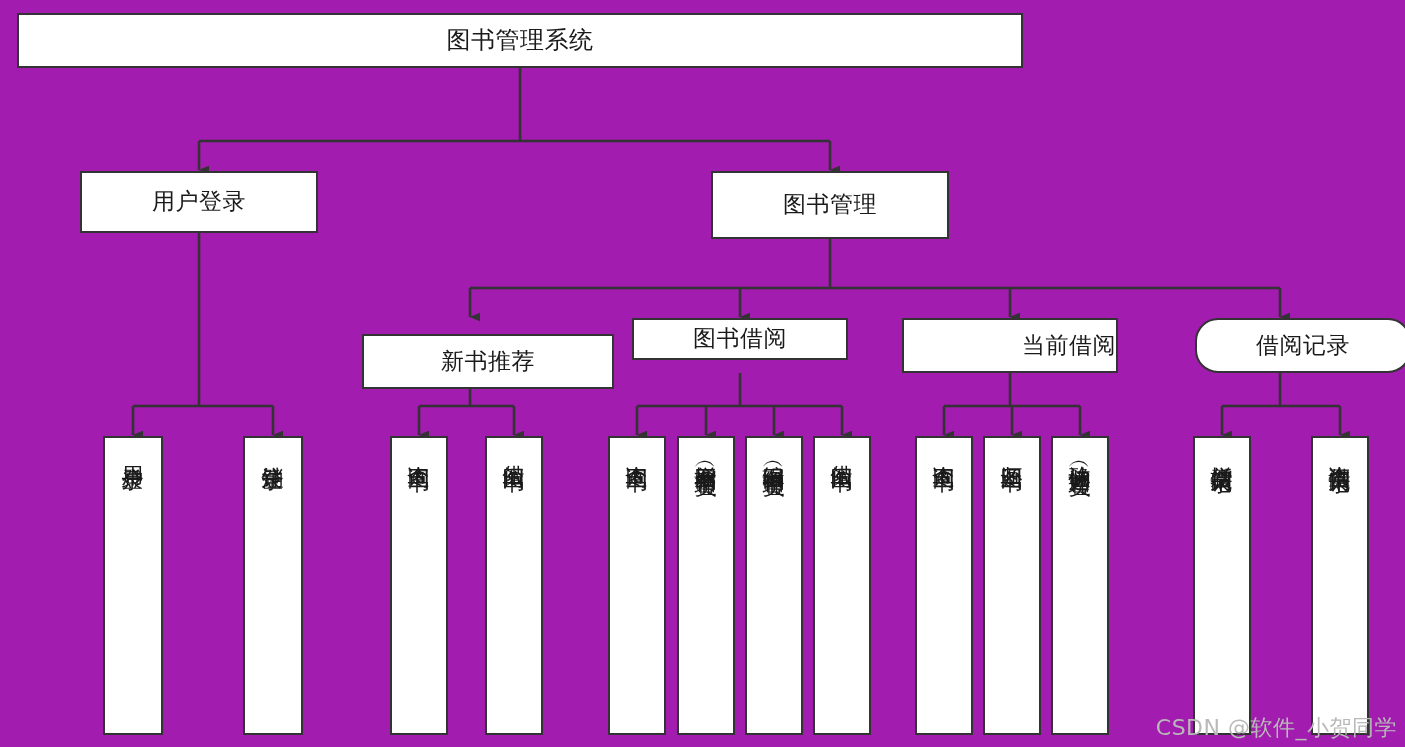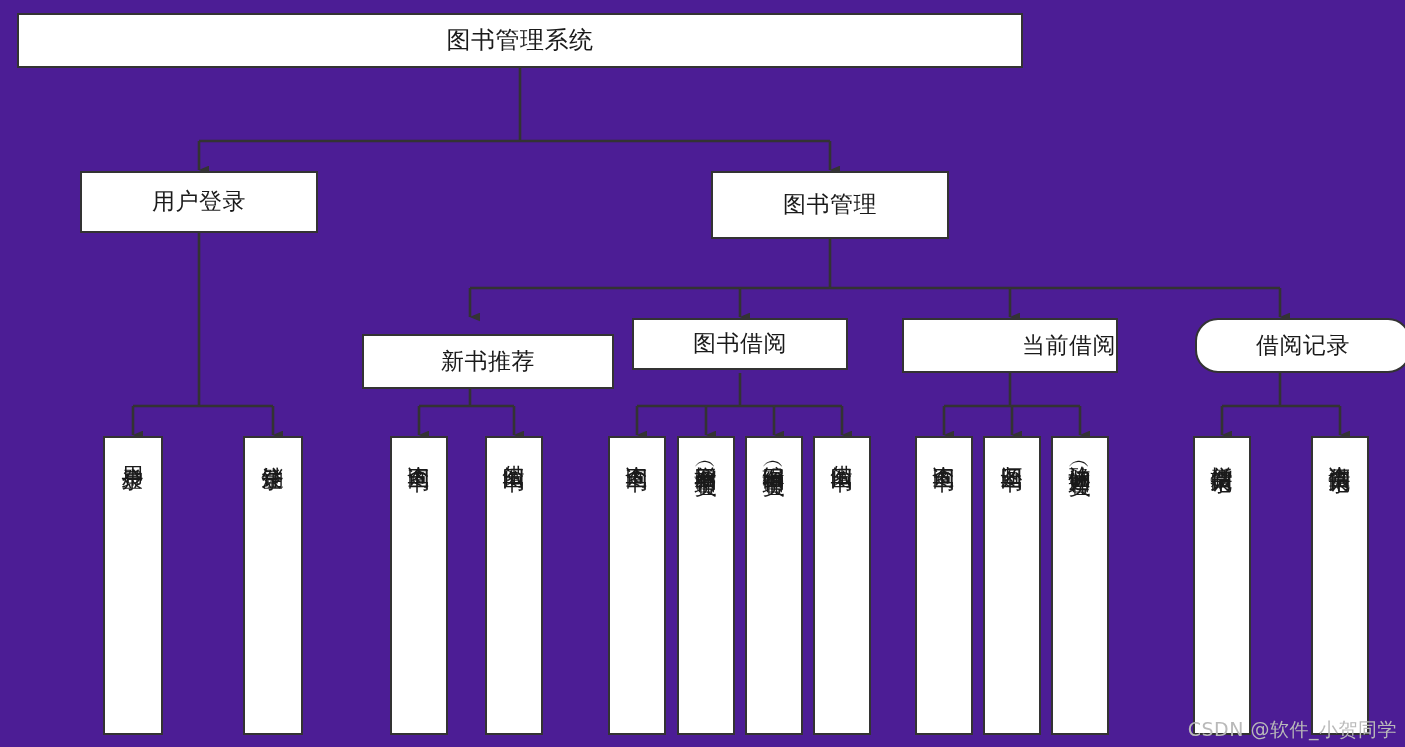--- a/index.html
+++ b/index.html
@@ -8,21 +8,21 @@
     padding: 0;
     background: #ffffff;
   }
   body {
     font-family: "DejaVu Sans", "Liberation Sans", sans-serif;
   }
   #diagram-root {
     position: relative;
     width: 1405px;
     height: 747px;
-    background: #4c1d95;
+    background: #a21caf;
     overflow: hidden;
   }
   #edges-svg {
     position: absolute;
     left: 0;
     top: 0;
     width: 1405px;
     height: 747px;
     pointer-events: none;
   }
@@ -61,21 +61,21 @@
     text-orientation: upright;
     font-size: 22px;
     line-height: 1.05;
     letter-spacing: 1.5px;
     white-space: nowrap;
   }
   #watermark {
     position: absolute;
     right: 8px;
     bottom: 4px;
-    font-size: 19px;
+    font-size: 22px;
     color: #b9b9b9;
     letter-spacing: 0.5px;
     white-space: nowrap;
     font-family: "DejaVu Sans", "Liberation Sans", sans-serif;
   }
 </style>
 </head>
 <body>
 
 <div id="diagram-root">
@@ -129,21 +129,21 @@
       </div>
       <div class="node horizontal" style="left: 80px; top: 171px; width: 238px; height: 62px;">
         <span class="node-label">用户登录</span>
       </div>
       <div class="node horizontal" style="left: 711px; top: 171px; width: 238px; height: 68px;">
         <span class="node-label">图书管理</span>
       </div>
       <div class="node horizontal" style="left: 362px; top: 334px; width: 252px; height: 55px;">
         <span class="node-label">新书推荐</span>
       </div>
-      <div class="node horizontal" style="left: 632px; top: 318px; width: 216px; height: 52px;">
+      <div class="node horizontal" style="left: 632px; top: 318px; width: 216px; height: 42px;">
         <span class="node-label">图书借阅</span>
       </div>
       <div class="node horizontal" style="left: 902px; top: 318px; width: 216px; height: 55px; justify-content: flex-end;">
         <span class="node-label">当前借阅</span>
       </div>
       <div class="node horizontal" style="left: 1195px; top: 318px; width: 216px; height: 55px; border-radius: 23px;">
         <span class="node-label">借阅记录</span>
       </div>
       <div class="node vertical" style="left: 103px; top: 436px; width: 60px; height: 299px;">
         <span class="node-label">用户登录</span>

